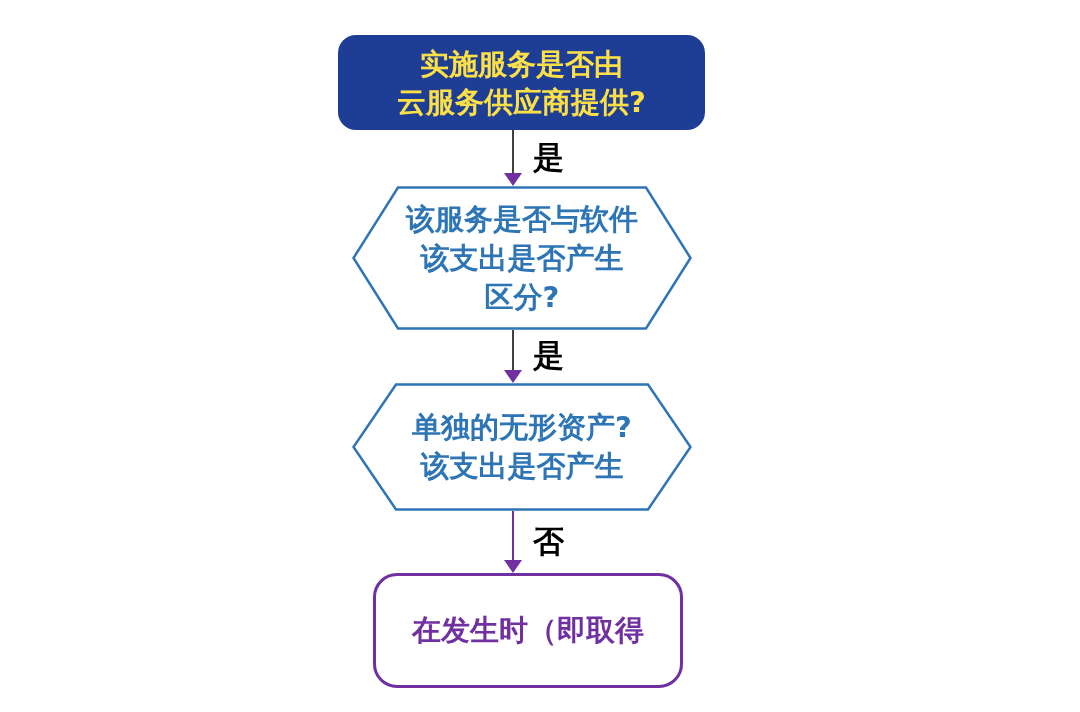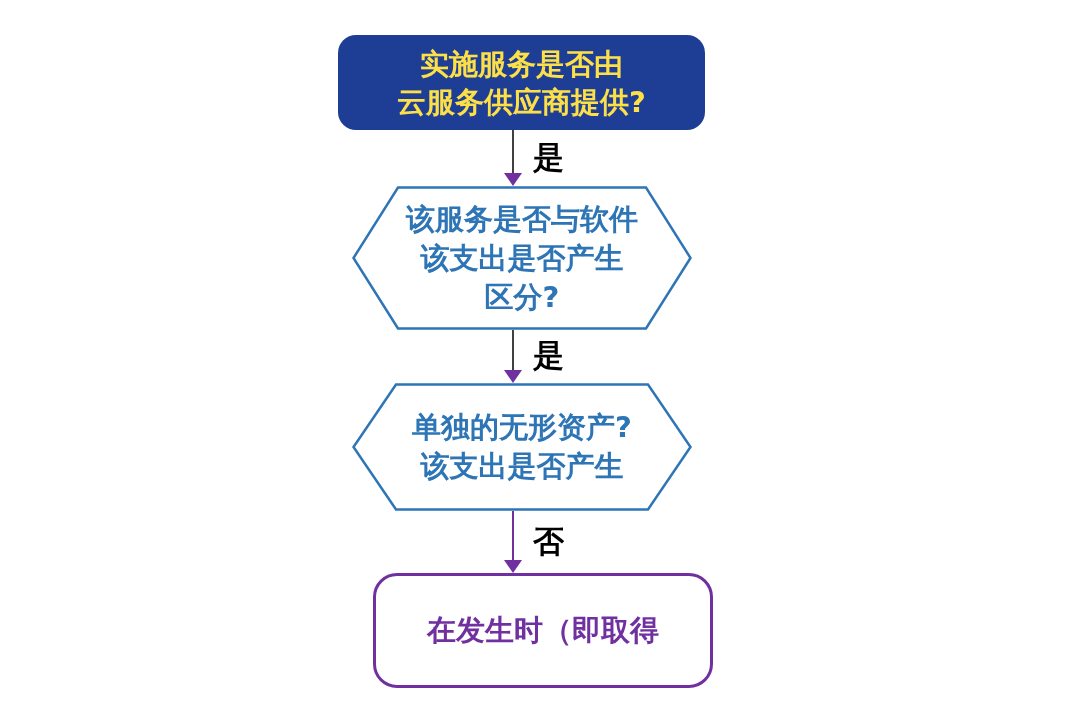--- a/index.html
+++ b/index.html
@@ -65,21 +65,21 @@
     text-align: center;
     color: #2e75b6;
     font-size: 29px;
     font-weight: 600;
     line-height: 39px;
   }
   
   .node-result {
     left: 373px;
     top: 573px;
-    width: 340px;
+    width: 310px;
     height: 115px;
     background: #ffffff;
     border: 3px solid #7030a0;
     border-radius: 24px;
     color: #7030a0;
     font-size: 29px;
     font-weight: 600;
     line-height: 39px;
   }
   

